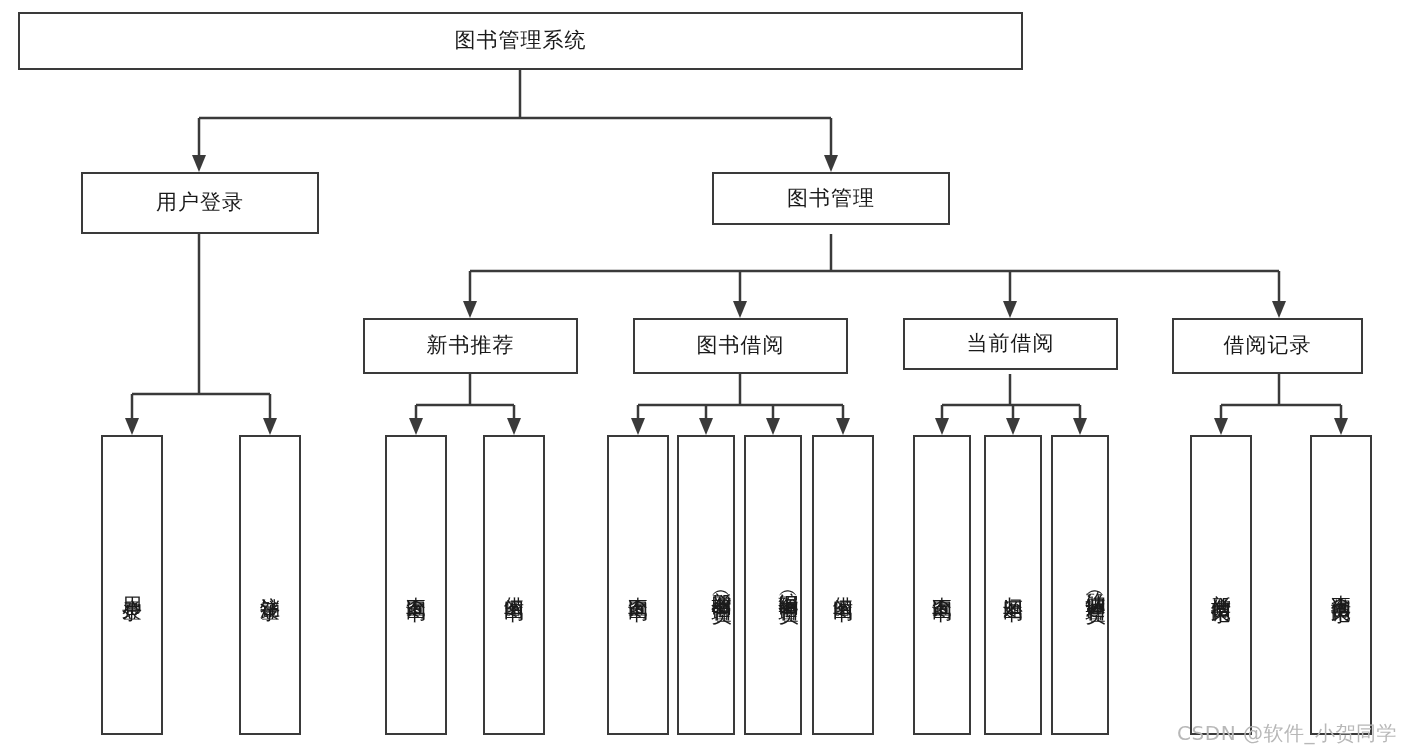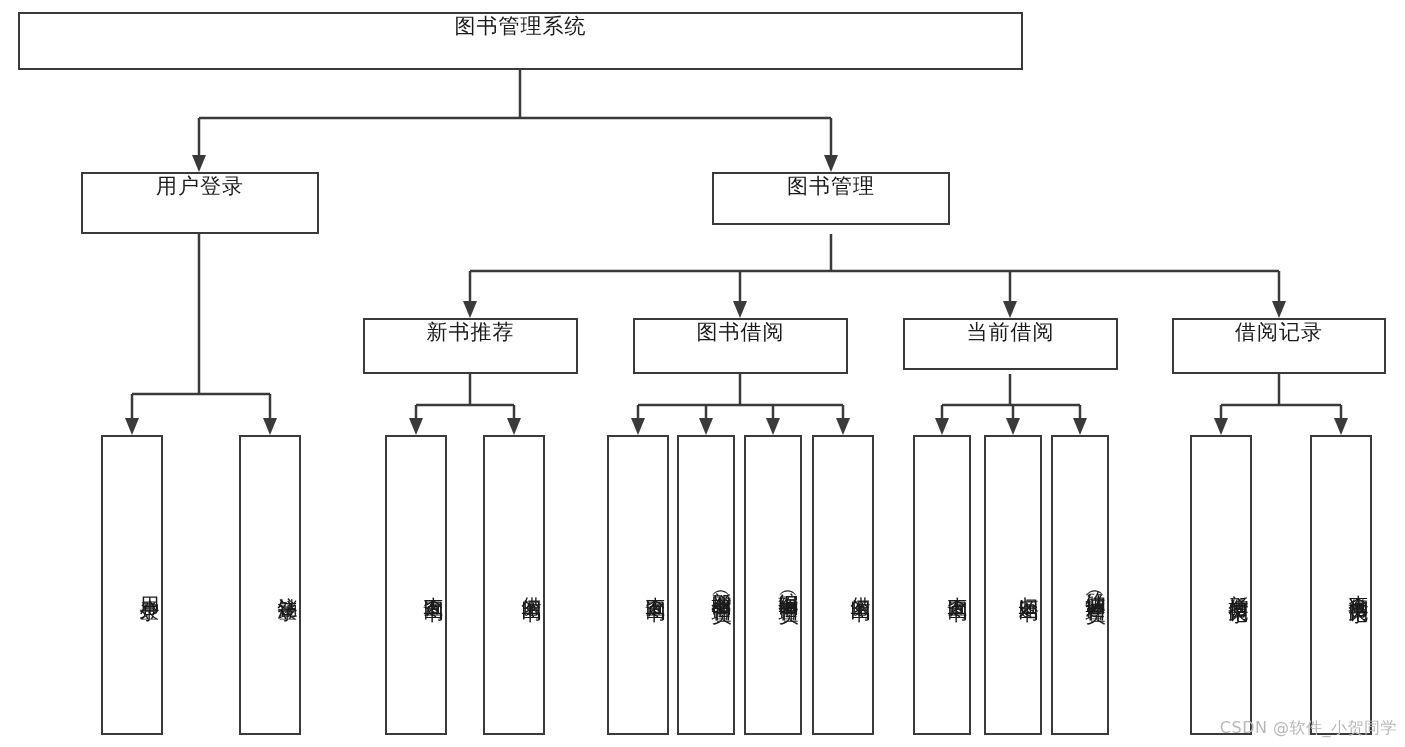--- a/index.html
+++ b/index.html
@@ -24,21 +24,21 @@
     width: 1405px;
     height: 747px;
     pointer-events: none;
   }
   .node {
     position: absolute;
     box-sizing: border-box;
     border: 2.5px solid #3a3a3a;
     background: #ffffff;
     display: flex;
-    align-items: flex-start;
+    align-items: center;
     justify-content: center;
     color: #1a1a1a;
     text-align: center;
   }
   .node.horizontal {
     font-size: 21px;
     line-height: 1.2;
     letter-spacing: 1px;
   }
   .node.vertical {
@@ -52,22 +52,22 @@
   .node.vertical.tall {
     align-items: flex-start;
   }
   .node-label {
     display: block;
     white-space: pre-line;
   }
   #watermark {
     position: absolute;
     right: 8px;
-    bottom: 8px;
-    font-size: 16px;
+    bottom: 0;
+    font-size: 20px;
     color: #b8b8b8;
     letter-spacing: 0.5px;
     white-space: nowrap;
   }
 </style>
 </head>
 <body>
 
 <div id="canvas">
 
@@ -139,21 +139,21 @@
 
   <div class="node horizontal" id="node-l3-1" style="left: 633px; top: 318px; width: 215px; height: 56px;">
     <span class="node-label">图书借阅</span>
   </div>
   <div class="node horizontal" id="node-l3-0" style="left: 363px; top: 318px; width: 215px; height: 56px;">
     <span class="node-label">新书推荐</span>
   </div>
   <div class="node horizontal" id="node-l3-2" style="left: 903px; top: 318px; width: 215px; height: 52px;">
     <span class="node-label">当前借阅</span>
   </div>
-  <div class="node horizontal" id="node-l3-3" style="left: 1172px; top: 318px; width: 214px; height: 56px;">
+  <div class="node horizontal" id="node-l3-3" style="left: 1172px; top: 318px; width: 191px; height: 56px;">
     <span class="node-label">借阅记录</span>
   </div>
 
   <div class="node vertical" id="node-leaf-0" style="left: 101px; top: 435px; width: 62px; height: 300px;">
     <span class="node-label">用户登录</span>
   </div>
   <div class="node vertical" id="node-leaf-1" style="left: 239px; top: 435px; width: 62px; height: 300px;">
     <span class="node-label">注销登录</span>
   </div>
   <div class="node vertical" id="node-leaf-2" style="left: 385px; top: 435px; width: 62px; height: 300px;">

